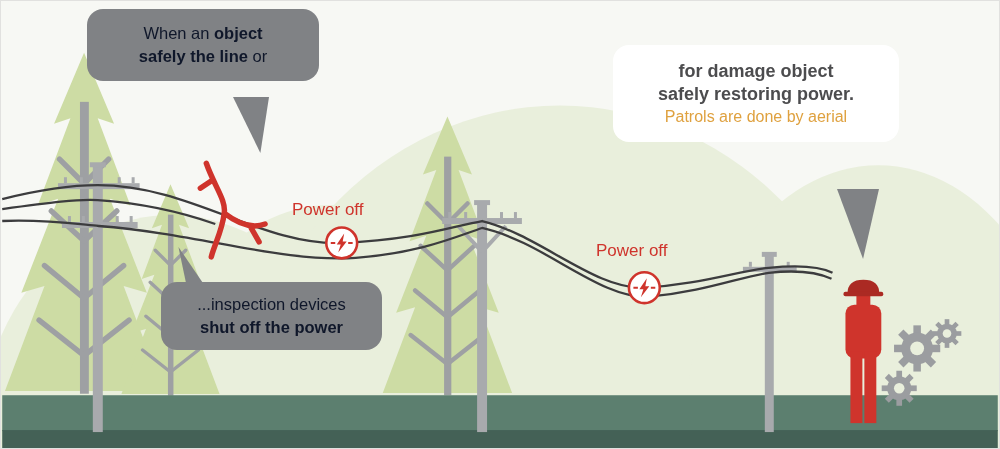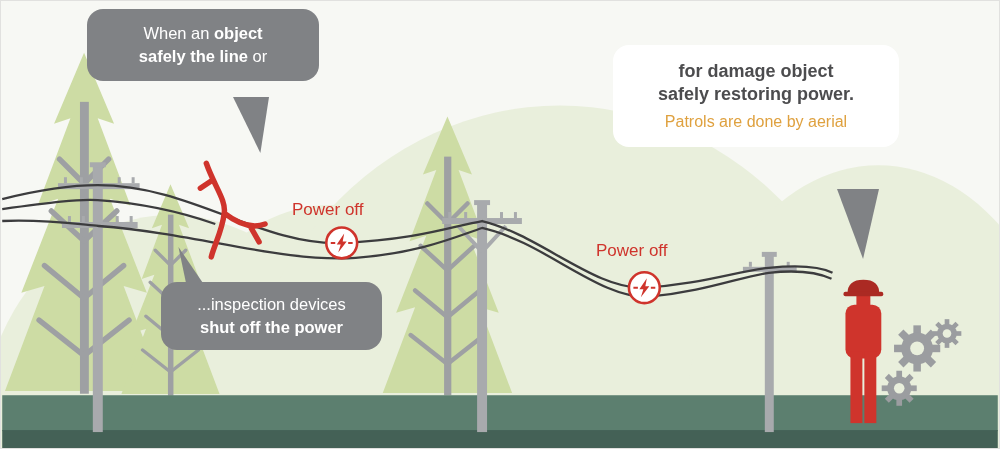--- a/index.html
+++ b/index.html
@@ -25,34 +25,34 @@
   .po-circle{fill:#ffffff;stroke:var(--red);stroke-width:2.6;}
   .po-bolt{fill:var(--red);}
   .po-dash{stroke:var(--red);stroke-width:2;}
   .worker{fill:var(--red);}
   .hat{fill:var(--hat_red);}
   .gear{fill:#9b9da0;}
   .gear-hole{fill:var(--pale_green);}
 
   
   .bubble{position:absolute;border-radius:16px;text-align:center;z-index:3;}
-  .bubble-gray{background:var(--bubble_gray);color:#ffffff;}
+  .bubble-gray{background:var(--bubble_gray);color:#0f172a;}
   .bubble-white{background:#ffffff;color:var(--text_dark);}
   .tail{position:absolute;background:var(--bubble_gray);z-index:2;}
 
   #bubble-fault{left:86px;top:8px;width:212px;padding:13px 10px;font-size:16.5px;line-height:1.38;}
   #tail-fault{left:232px;top:96px;width:36px;height:56px;clip-path:polygon(0 0,100% 0,76% 100%);}
 
   #bubble-protective{left:160px;top:281px;width:205px;padding:11px 8px;font-size:16.5px;line-height:1.38;}
   #tail-protective{left:172px;top:246px;width:34px;height:42px;clip-path:polygon(16% 0,100% 100%,42% 100%);}
 
   #bubble-check{left:612px;top:44px;width:274px;padding:15px 6px;}
   #tail-check{left:836px;top:188px;width:42px;height:70px;clip-path:polygon(0 0,100% 0,62% 100%);}
   .b3-bold{font-weight:bold;font-size:18px;line-height:1.3;color:var(--text_dark);}
-  .b3-orange{font-size:16px;line-height:1.28;color:var(--orange);margin-top:5px;}
+  .b3-orange{font-size:16px;line-height:1.28;color:var(--orange);}
 
   .power-off-label{position:absolute;width:100px;text-align:left;color:var(--red);font-size:17px;z-index:3;}
   #power-off-1{left:291px;top:199px;}
   #power-off-2{left:595px;top:240px;}
 </style>
 </head>
 <body>
 
 <div id="stage">
 

